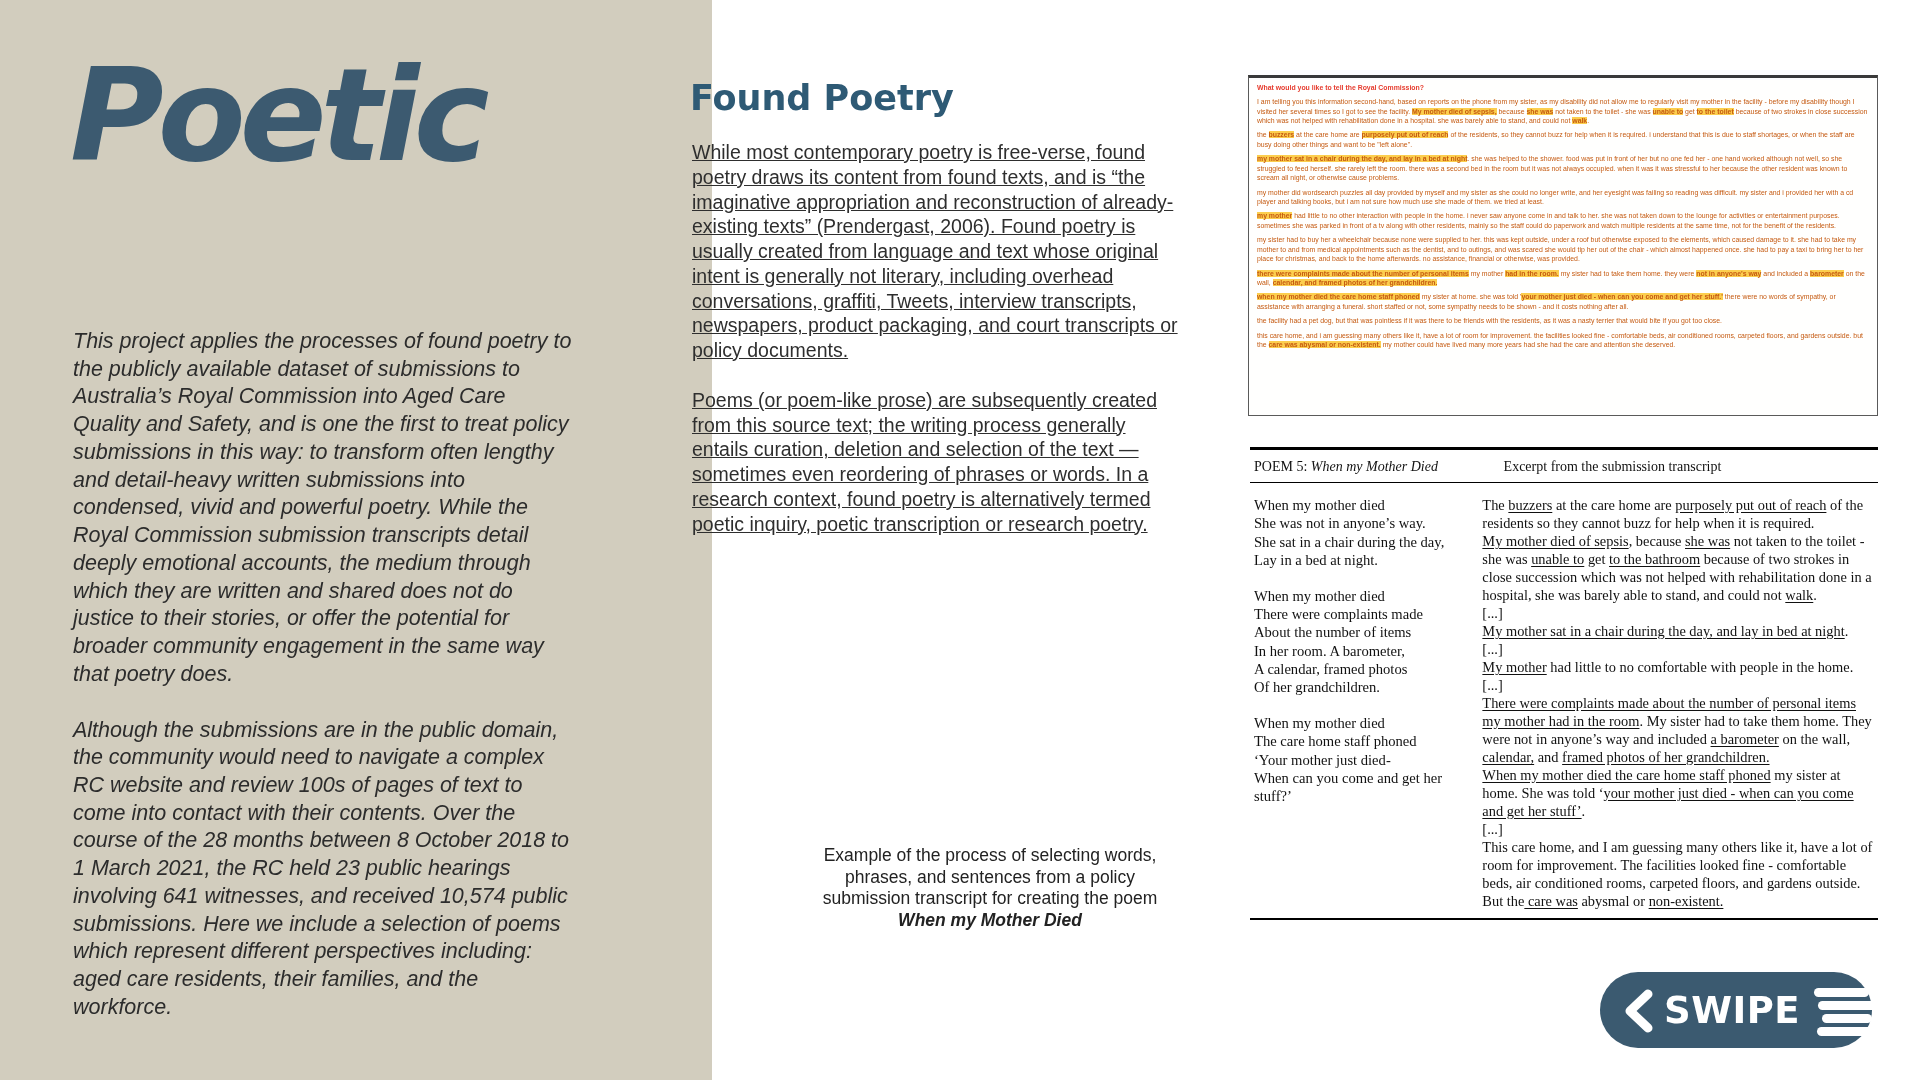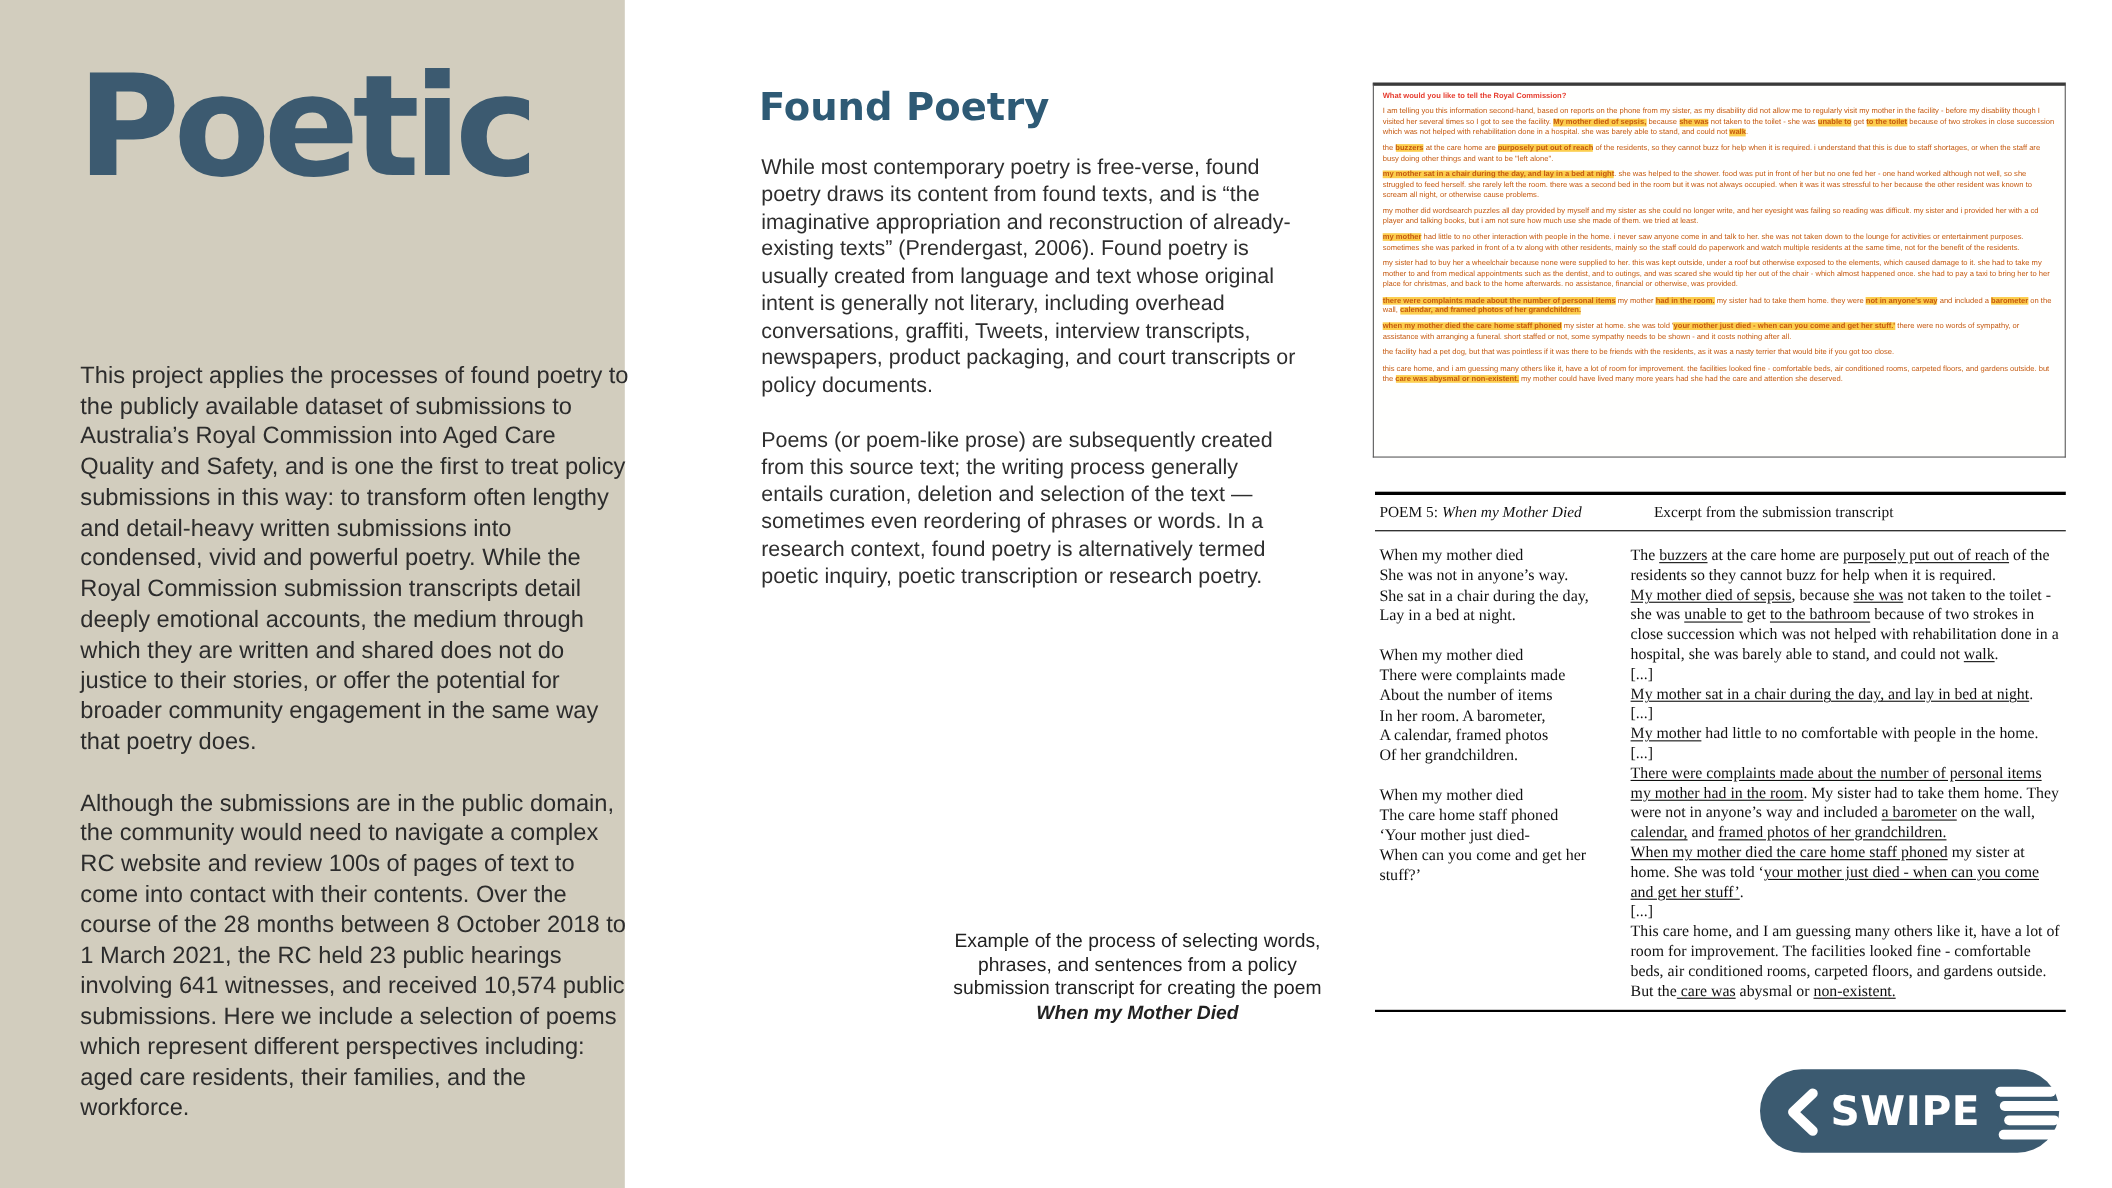--- a/index.html
+++ b/index.html
@@ -1,36 +1,36 @@
 <!DOCTYPE html>
 <html><head>
 <meta charset="utf-8">
 <style>
   html,body{margin:0;padding:0;background:#ffffff;}
   .slide{position:relative;width:1920px;height:1080px;overflow:hidden;background:#ffffff;
          font-family:"Liberation Sans",sans-serif;color:#2d2d2d;}
 
   
-  .sidebar{position:absolute;left:0;top:0;width:568px;height:1080px;background:#d2cdbe;}
+  .sidebar{position:absolute;left:0;top:0;width:712px;height:1080px;background:#d2cdbe;font-style:italic;}
   .title-block{position:absolute;left:70px;top:52px;line-height:1;}
   .title-main{font-family:"DejaVu Sans",sans-serif;font-weight:800;font-size:128px;
               letter-spacing:-6px;color:#3c5a70;}
   .title-sub{font-family:"DejaVu Sans",sans-serif;font-weight:800;font-size:86px;
              letter-spacing:-2px;color:#fffef7;margin-top:-14px;}
   .sidebar-text{position:absolute;left:73px;top:328px;width:500px;font-size:21.5px;
                 line-height:1.29;color:#2c2c2c;}
   .sidebar-text p{margin:0 0 28px 0;}
 
   
   .mid-heading{position:absolute;left:690px;top:78px;font-family:"DejaVu Sans",sans-serif;
                font-weight:800;font-size:35px;color:#2e5a75;margin:0;}
   .mid-text{position:absolute;left:692px;top:140px;width:502px;font-size:19.5px;
             line-height:1.27;color:#2e2e2e;}
-  .mid-text p{margin:0 15px 25px 0;}
-  .caption{position:absolute;left:860px;top:845px;width:348px;text-align:center;
+  .mid-text p{margin:0 15px 25px 0;text-decoration:underline;}
+  .caption{position:absolute;left:816px;top:845px;width:348px;text-align:center;
            font-size:17.5px;line-height:1.24;color:#222;}
 
   
   .transcript-box{position:absolute;left:1248px;top:75px;width:630px;height:341px;
                   box-sizing:border-box;background:#fffffe;border:1px solid #5a5a5a;
                   border-top:3px solid #3a3a3a;padding:5px 8px 4px 8px;
                   font-size:6.9px;line-height:1.38;color:#c55a11;overflow:hidden;}
   .transcript-box .question{color:#e63c2e;font-weight:bold;margin:0 0 4.5px 0;}
   .transcript-box p.tpara{margin:0 0 4.8px 0;}
   .transcript-box mark{background:#fcce4e;color:inherit;font-weight:bold;padding:0;}

